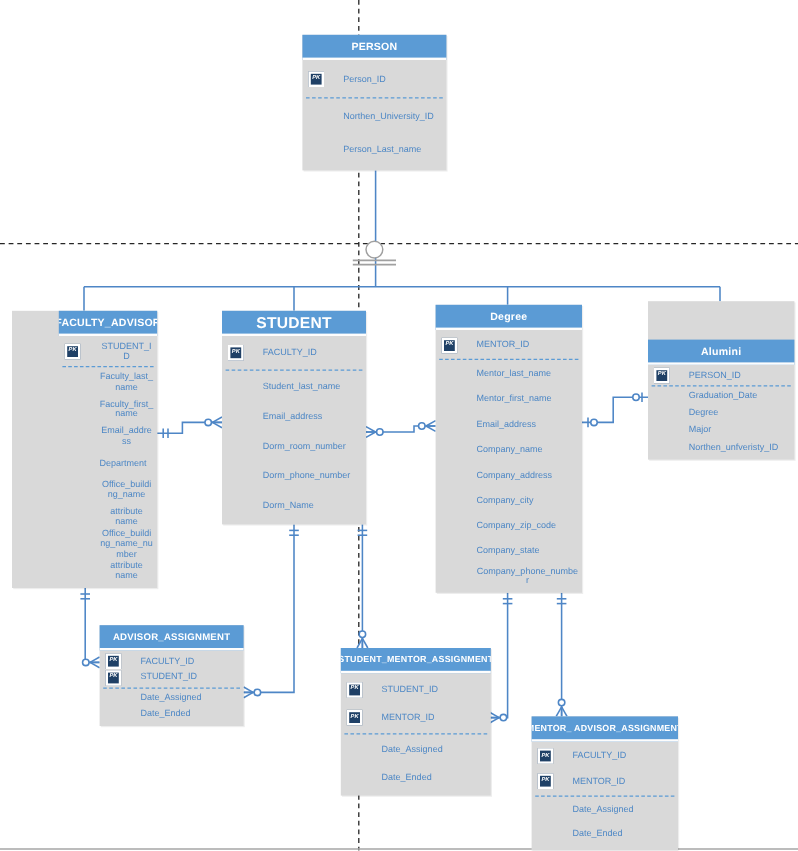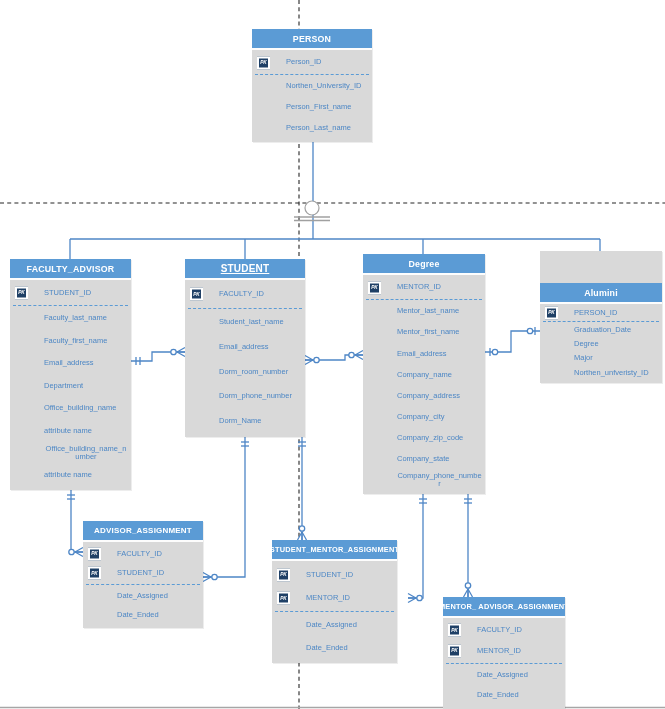--- a/index.html
+++ b/index.html
@@ -134,28 +134,25 @@
     <div class="entity-body">
           <div class="row">
             <span class="pk-badge">PK</span>
             <span>Person_ID</span>
           </div>
           <div class="sep"></div>
           <div class="row">
             <span>Northen_University_ID</span>
           </div>
           <div class="row">
-            <span>Person_First_name</span>
-          </div>
-          <div class="row">
             <span>Person_Last_name</span>
           </div>
         </div>
   </div>
-      <div class="entity" style="left: 10px; top: 259px; width: 121px; height: 231px;">
+      <div class="entity" style="left: 10px; top: 259px; width: 121px; height: 231px; padding-left: 39px;">
     <div class="entity-header" style="font-size: 8.8px;">FACULTY_ADVISOR</div>
     <div class="entity-body">
           <div class="row">
             <span class="pk-badge">PK</span>
             <span>STUDENT_ID</span>
           </div>
           <div class="sep"></div>
           <div class="row">
             <span>Faculty_last_name</span>
           </div>
@@ -176,21 +173,21 @@
           </div>
           <div class="row">
             <span>Office_building_name_number</span>
           </div>
           <div class="row">
             <span>attribute name</span>
           </div>
         </div>
   </div>
       <div class="entity" style="left: 185px; top: 259px; width: 120px; height: 178px;">
-    <div class="entity-header" style="font-size: 10px; text-decoration: underline;">STUDENT</div>
+    <div class="entity-header" style="font-size: 13px;">STUDENT</div>
     <div class="entity-body">
           <div class="row">
             <span class="pk-badge">PK</span>
             <span>FACULTY_ID</span>
           </div>
           <div class="sep"></div>
           <div class="row">
             <span>Student_last_name</span>
           </div>
           <div class="row">
@@ -259,41 +256,41 @@
             <span>Degree</span>
           </div>
           <div class="row">
             <span>Major</span>
           </div>
           <div class="row">
             <span>Northen_unfveristy_ID</span>
           </div>
         </div>
   </div>
-      <div class="entity" style="left: 83px; top: 521px; width: 120px; height: 107px;">
+      <div class="entity" style="left: 83px; top: 521px; width: 120px; height: 84px;">
     <div class="entity-header" style="font-size: 8px;">ADVISOR_ASSIGNMENT</div>
     <div class="entity-body">
           <div class="row">
             <span class="pk-badge">PK</span>
             <span>FACULTY_ID</span>
           </div>
           <div class="row">
             <span class="pk-badge">PK</span>
             <span>STUDENT_ID</span>
           </div>
           <div class="sep"></div>
           <div class="row">
             <span>Date_Assigned</span>
           </div>
           <div class="row">
             <span>Date_Ended</span>
           </div>
         </div>
   </div>
-      <div class="entity" style="left: 272px; top: 540px; width: 125px; height: 123px;">
+      <div class="entity" style="left: 284px; top: 540px; width: 125px; height: 123px;">
     <div class="entity-header" style="font-size: 7.4px;">STUDENT_MENTOR_ASSIGNMENT</div>
     <div class="entity-body">
           <div class="row">
             <span class="pk-badge">PK</span>
             <span>STUDENT_ID</span>
           </div>
           <div class="row">
             <span class="pk-badge">PK</span>
             <span>MENTOR_ID</span>
           </div>

